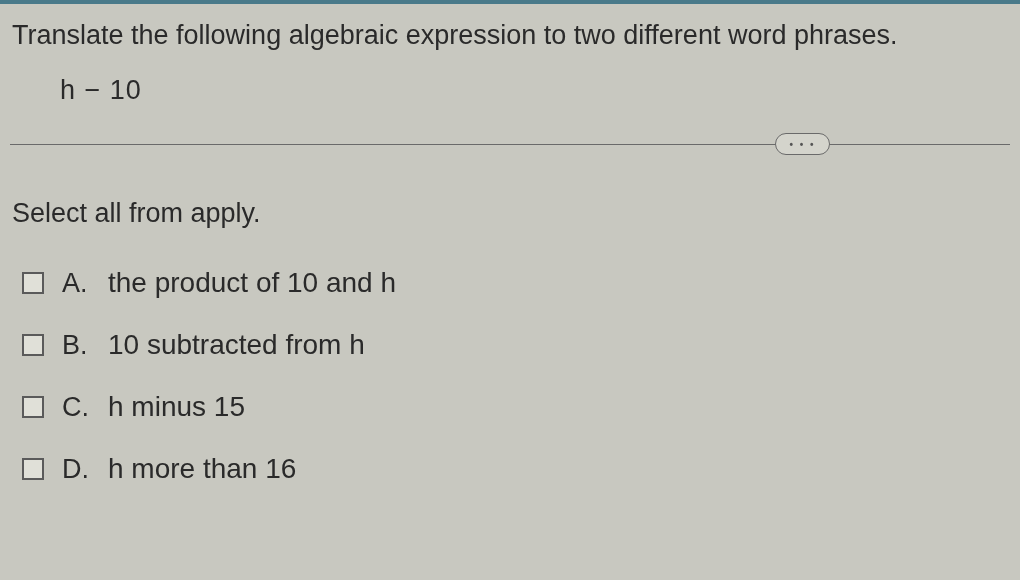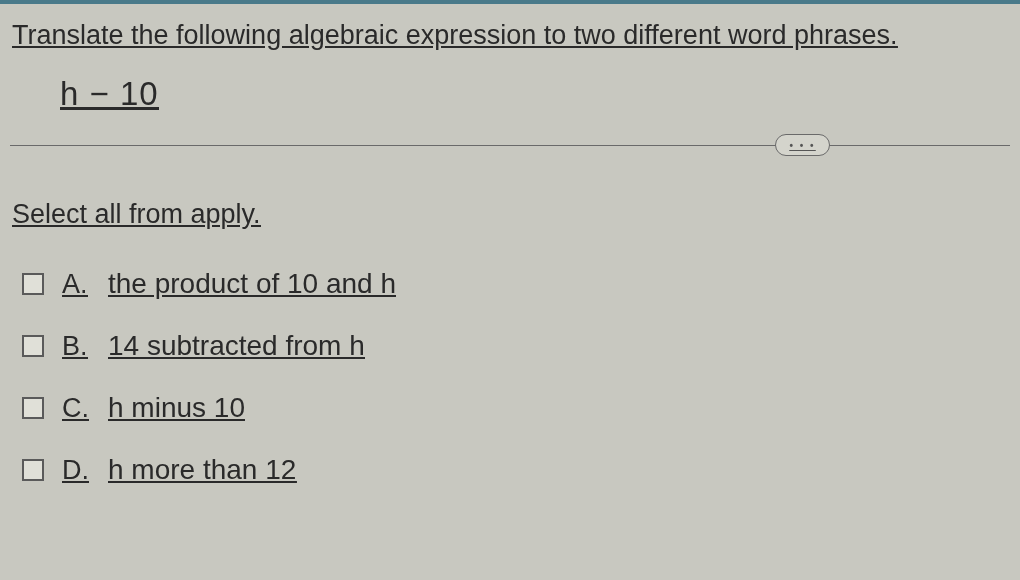--- a/index.html
+++ b/index.html
@@ -1,19 +1,18 @@
 <!DOCTYPE html>
 <html><head>
   <meta charset="utf-8">
   <style>
     * {
       margin: 0;
       padding: 0;
       box-sizing: border-box;
-      text-decoration: underline;
     }
     body {
       width: 1020px;
       height: 580px;
       background: #c8c8c0;
       font-family: Arial, Helvetica, sans-serif;
       color: #2a2a2a;
       position: relative;
       overflow: hidden;
     }
@@ -29,24 +28,24 @@
     .content {
       padding: 20px 10px 10px 10px;
     }
     .question-text {
       font-size: 27px;
       color: #2a2a2a;
       margin-bottom: 24px;
       padding-left: 2px;
     }
     .expression {
-      font-size: 33px;
+      font-size: 27px;
       color: #2a2a2a;
       margin-left: 50px;
-      margin-bottom: 18px;
+      margin-bottom: 24px;
       letter-spacing: 1px;
     }
     .divider-container {
       position: relative;
       width: 100%;
       height: 28px;
       margin-bottom: 40px;
     }
     .divider-line {
       position: absolute;
@@ -125,26 +124,26 @@
 
   <div class="options">
     <div class="option">
       <div class="checkbox"></div>
       <span class="option-letter">A.</span>
       <span class="option-text">the product of 10 and h</span>
     </div>
     <div class="option">
       <div class="checkbox"></div>
       <span class="option-letter">B.</span>
-      <span class="option-text">14 subtracted from h</span>
+      <span class="option-text">10 subtracted from h</span>
     </div>
     <div class="option">
       <div class="checkbox"></div>
       <span class="option-letter">C.</span>
-      <span class="option-text">h minus 10</span>
+      <span class="option-text">h minus 15</span>
     </div>
     <div class="option">
       <div class="checkbox"></div>
       <span class="option-letter">D.</span>
-      <span class="option-text">h more than 12</span>
+      <span class="option-text">h more than 16</span>
     </div>
   </div>
 </div>
 
 </body></html>

